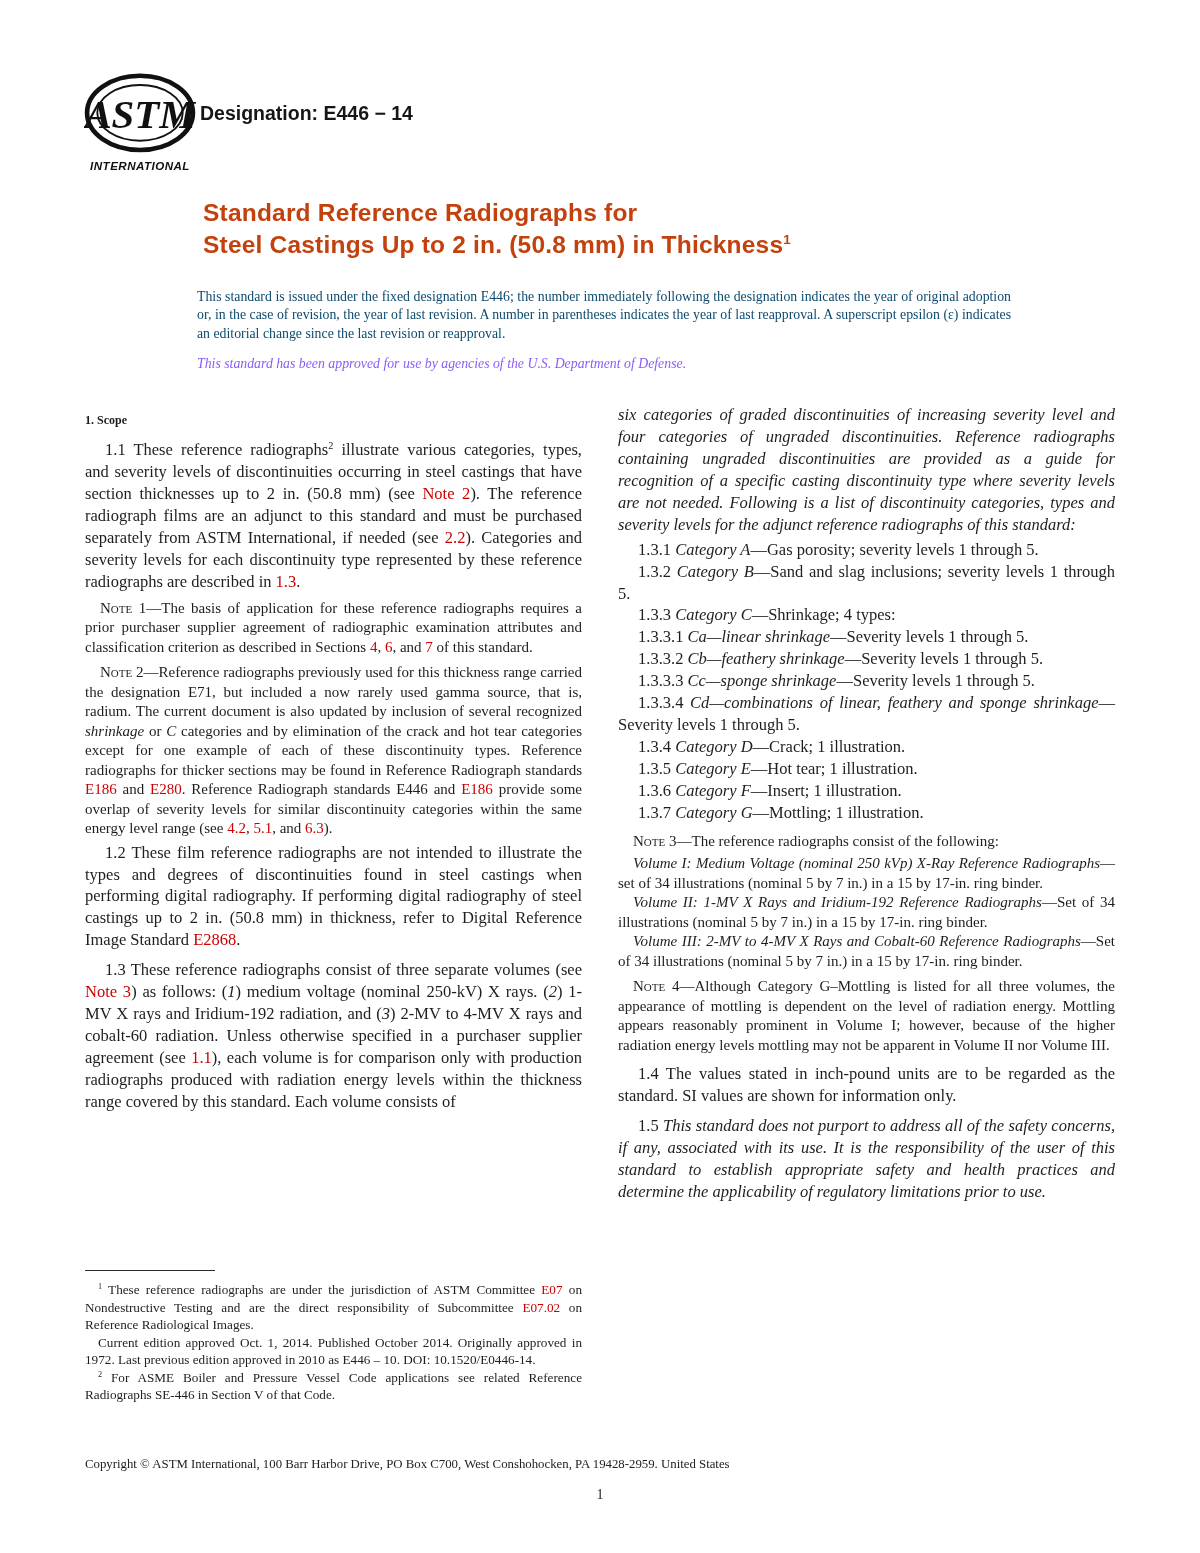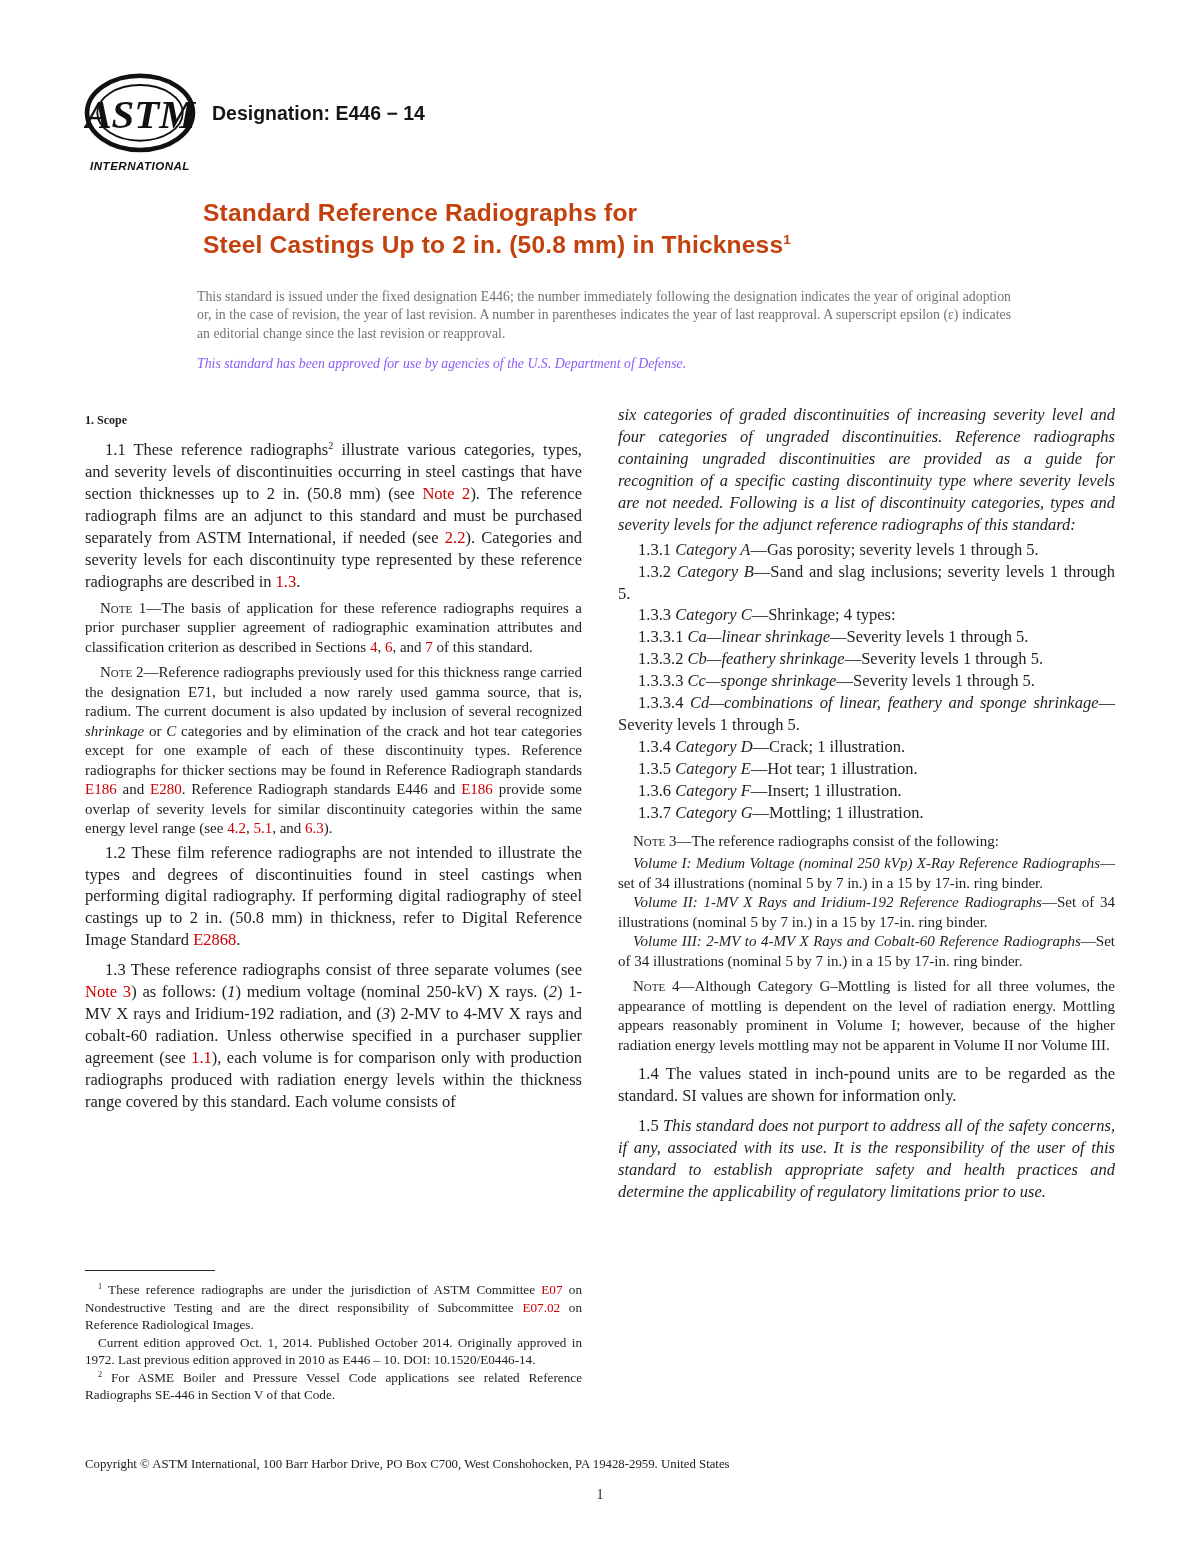--- a/index.html
+++ b/index.html
@@ -6,36 +6,36 @@
   body {
     width:1200px; height:1553px; position:relative; background:#ffffff;
     font-family:"Liberation Serif", serif; color:#1e1e1e;
     -webkit-font-smoothing:antialiased;
   }
   .sheet { position:absolute; inset:0; overflow:hidden; }
 
   
   .logo-wrap { position:absolute; left:84px; top:72px; width:112px; height:102px;text-align:right; }
   .designation {
-    position:absolute; left:212px; top:102px;
+    position:absolute; left:200px; top:102px;
     font-family:"Liberation Sans", sans-serif; font-weight:bold; font-size:19.5px; color:#161616;
   }
 
   
   .title {
     position:absolute; left:203px; top:197px;
     font-family:"Liberation Sans", sans-serif; font-weight:bold; font-size:24.5px;
     line-height:32px; color:#c2410c; letter-spacing:0.2px;
   }
   .title sup { font-size:0.55em; }
 
   
   .preamble {
     position:absolute; left:197px; top:288px; width:814px;
-    font-size:13.8px; line-height:1.33; text-align:justify; color:#737373;
+    font-size:13.8px; line-height:1.33; text-align:justify; color:#0c4a6e;
   }
   .dod {
     position:absolute; left:197px; top:356px; width:814px;
     font-size:13.8px; font-style:italic; color:#8b5cf6;
   }
 
   
   .columns { position:absolute; left:85px; top:404px; width:1030px; height:1000px; display:flex; gap:36px; }
   .col { width:497px; }
   .col-left { display:flex; flex-direction:column; }

